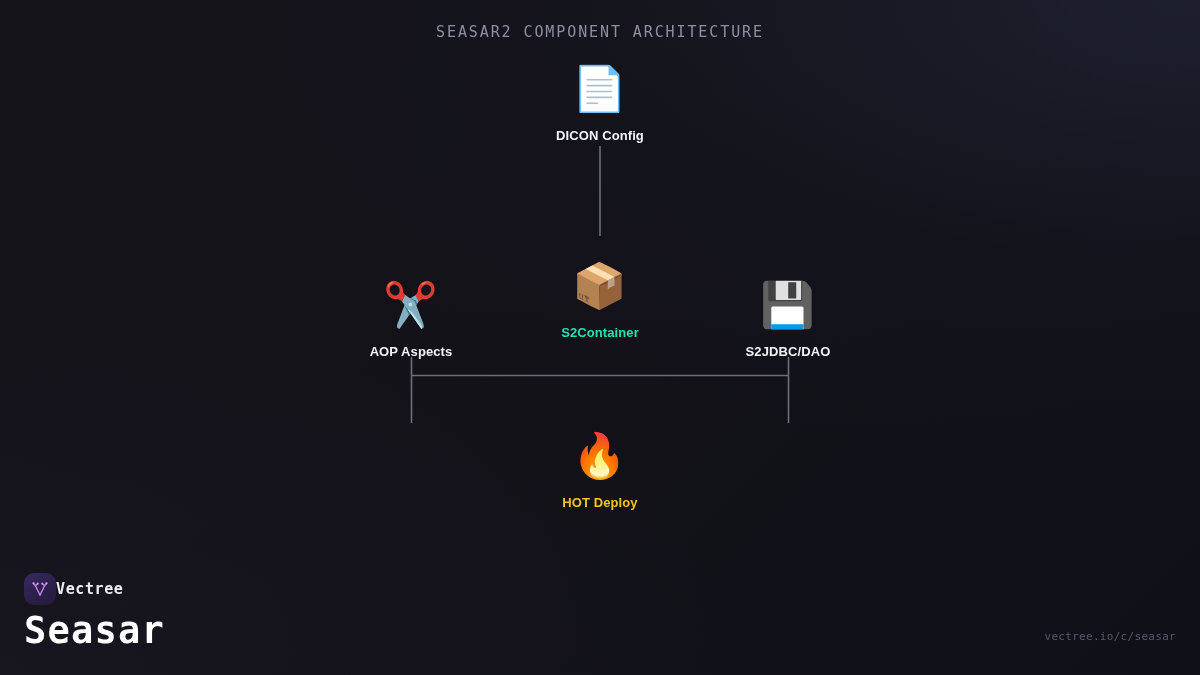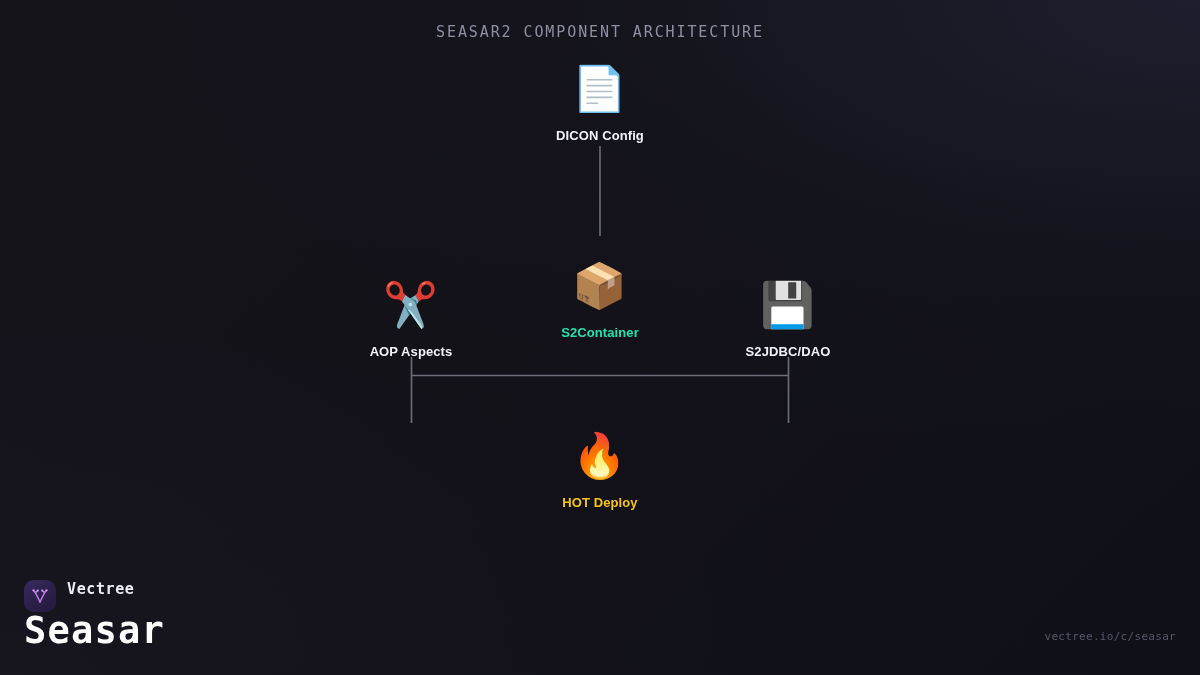--- a/index.html
+++ b/index.html
@@ -75,42 +75,42 @@
   .node-label.accent-amber { color: #f5c518; }
 
   
   .brand {
     position: absolute;
     left: 24px;
     bottom: 24px;
   }
   .brand-row {
     display: flex;
-    gap: 11px;
+    align-items: center;
     height: 32px;
   }
   .brand-logo {
     width: 32px;
     height: 32px;
     border-radius: 10px;
     background: linear-gradient(145deg, #3a2a63 0%, #2b2048 55%, #241a3e 100%);
     display: flex;
     align-items: center;
     justify-content: center;
     flex: 0 0 auto;
   }
   .brand-name {
     font-family: "DejaVu Sans Mono", "Liberation Mono", monospace;
     font-size: 15px;
     font-weight: bold;
     letter-spacing: 0.6px;
     color: #eceef5;
   }
   .brand-title {
-    margin-top: 0;
+    margin-top: 7px;
     font-family: "DejaVu Sans Mono", "Liberation Mono", monospace;
     font-size: 37px;
     font-weight: bold;
     letter-spacing: 1.2px;
     color: #ffffff;
     line-height: 1.05;
     text-align: right;
   }
   .brand-url {
     position: absolute;

